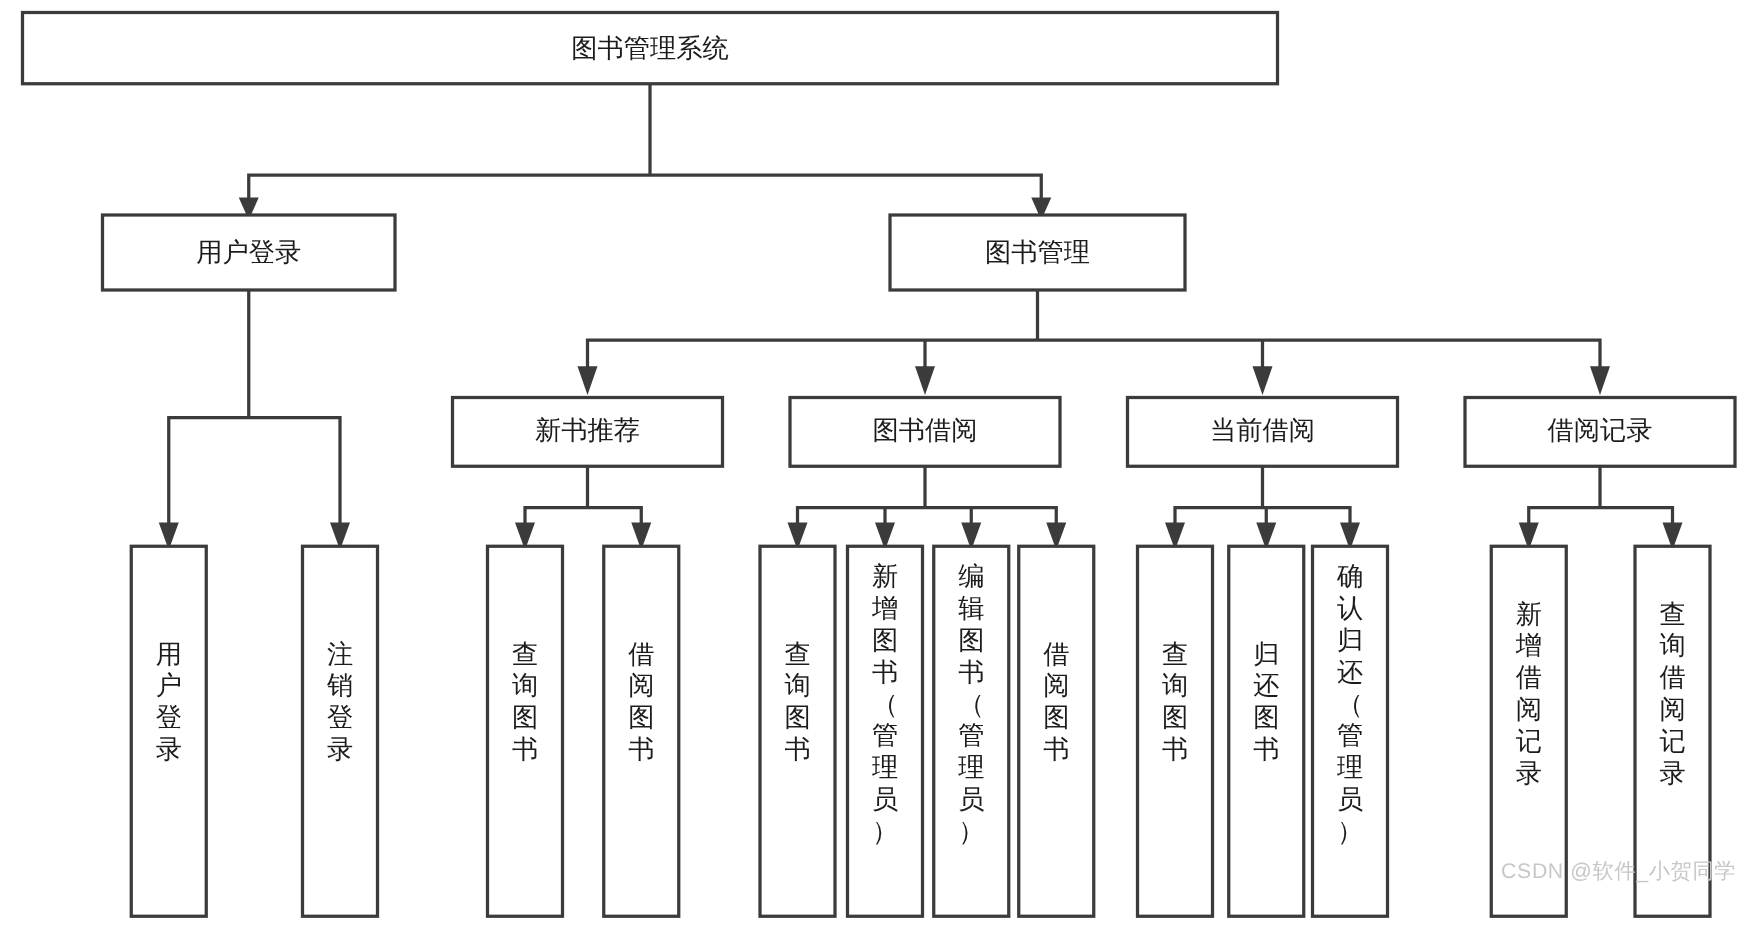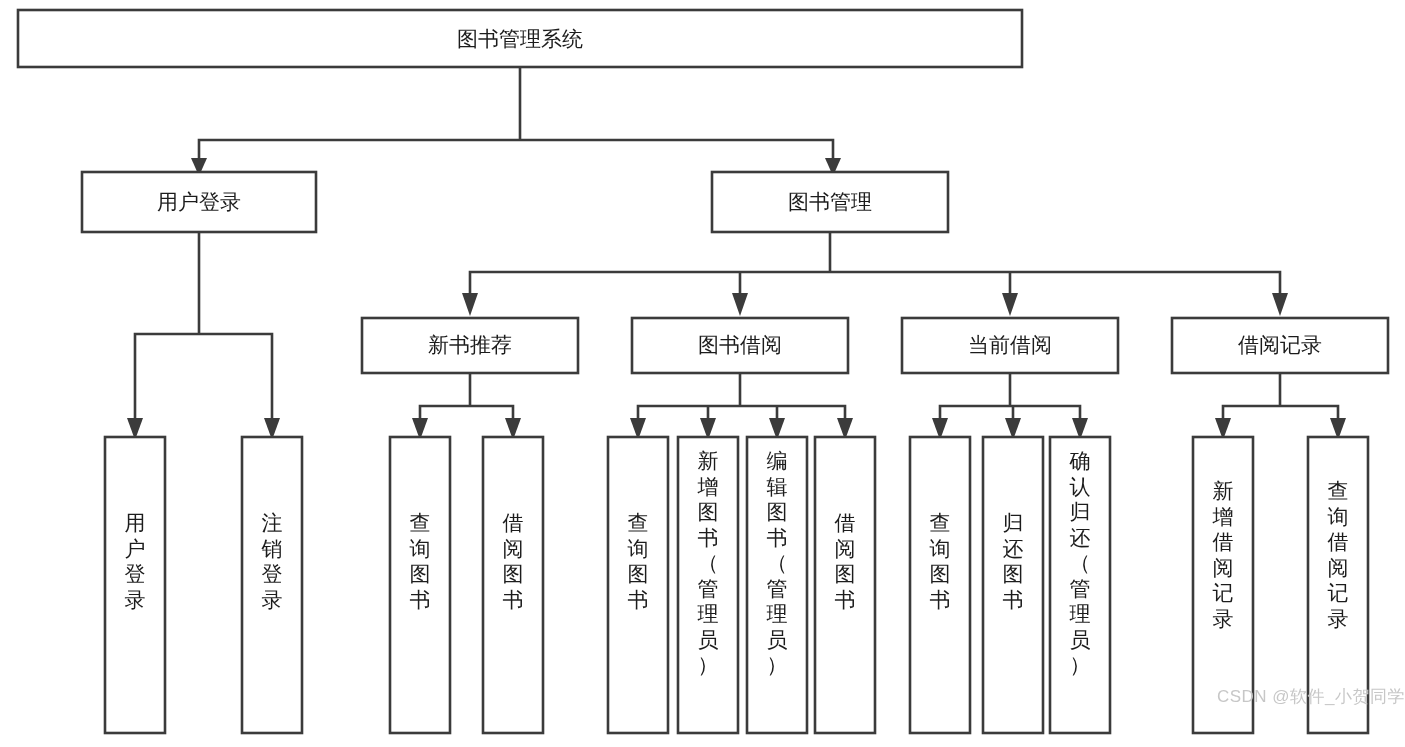--- a/index.html
+++ b/index.html
@@ -50,21 +50,21 @@
     dominant-baseline: middle;
   }
   .node-label-v {
     font-family: "Liberation Sans", "DejaVu Sans", sans-serif;
     font-size: 21px;
     fill: #1c1c1c;
     text-anchor: middle;
   }
   .watermark {
     position: absolute;
-    right: 0;
+    right: 16px;
     bottom: 6px;
     font-family: "Liberation Sans", "DejaVu Sans", sans-serif;
     font-size: 17px;
     color: #c7c7c7;
     white-space: nowrap;
     letter-spacing: 0.5px;
     pointer-events: none;
     margin-top: 39px;
   }
 </style>

